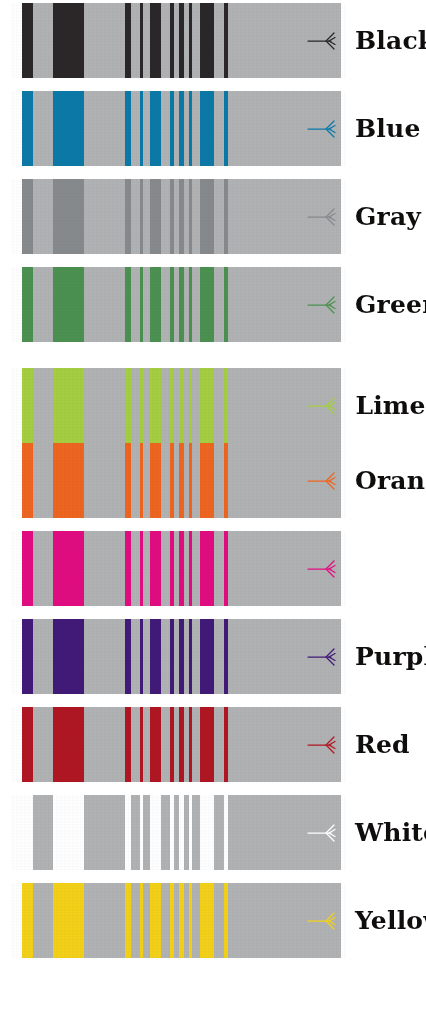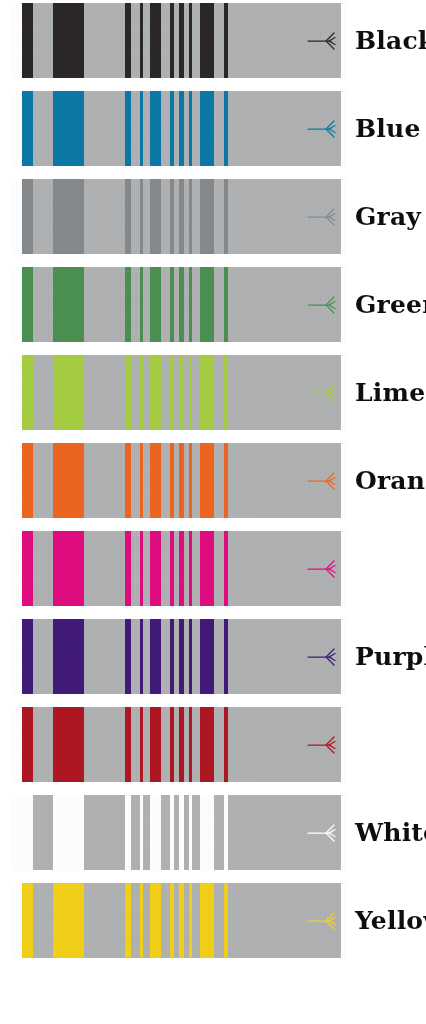--- a/index.html
+++ b/index.html
@@ -206,21 +206,21 @@
             <g fill="none" stroke="#4b9150" stroke-width="1.25" stroke-linecap="round">
               <line x1="1" y1="11" x2="24" y2="11"></line>
               <polyline points="27,3 19,11 27,19"></polyline>
               <polyline points="28,7.5 22,11 28,14.5"></polyline>
             </g>
           </svg>
         </div>
       </div>
       <div class="label">Green</div>
     </div>
-    <div class="row" style="top: 355px;">
+    <div class="row" style="top: 368px; text-align: center;">
       <div class="strip">
         <div class="strip-bg" style="background: rgb(176, 178, 179);"></div>
         <div class="bar" style="left: 3.4%; width: 3.1%; background: rgb(165, 206, 65);"></div>
         <div class="bar" style="left: 12.5%; width: 9.4%; background: rgb(165, 206, 65);"></div>
         <div class="bar" style="left: 34%; width: 1.9%; background: rgb(165, 206, 65);"></div>
         <div class="bar" style="left: 38.4%; width: 1%; background: rgb(165, 206, 65);"></div>
         <div class="bar" style="left: 41.4%; width: 3.4%; background: rgb(165, 206, 65);"></div>
         <div class="bar" style="left: 47.6%; width: 1%; background: rgb(165, 206, 65);"></div>
         <div class="bar" style="left: 50.2%; width: 1.3%; background: rgb(165, 206, 65);"></div>
         <div class="bar" style="left: 53%; width: 1%; background: rgb(165, 206, 65);"></div>
@@ -333,20 +333,21 @@
         <div class="marker">
           <svg viewBox="0 0 30 22" xmlns="http://www.w3.org/2000/svg">
             <g fill="none" stroke="#b01622" stroke-width="1.25" stroke-linecap="round">
               <line x1="1" y1="11" x2="24" y2="11"></line>
               <polyline points="27,3 19,11 27,19"></polyline>
               <polyline points="28,7.5 22,11 28,14.5"></polyline>
             </g>
           </svg>
         </div>
       </div>
+      <div class="label">Red</div>
     </div>
     <div class="row" style="top: 795px;">
       <div class="strip inverted">
         <div class="strip-bg" style="background: transparent;"></div>
         <div class="bar" style="left: 11px; width: 319px; background: rgb(176, 178, 179);"></div>
         <div class="bar" style="left: 3.4%; width: 3.1%; background: rgb(255, 255, 255);"></div>
         <div class="bar" style="left: 12.5%; width: 9.4%; background: rgb(255, 255, 255);"></div>
         <div class="bar" style="left: 34%; width: 1.9%; background: rgb(255, 255, 255);"></div>
         <div class="bar" style="left: 38.4%; width: 1%; background: rgb(255, 255, 255);"></div>
         <div class="bar" style="left: 41.4%; width: 3.4%; background: rgb(255, 255, 255);"></div>

